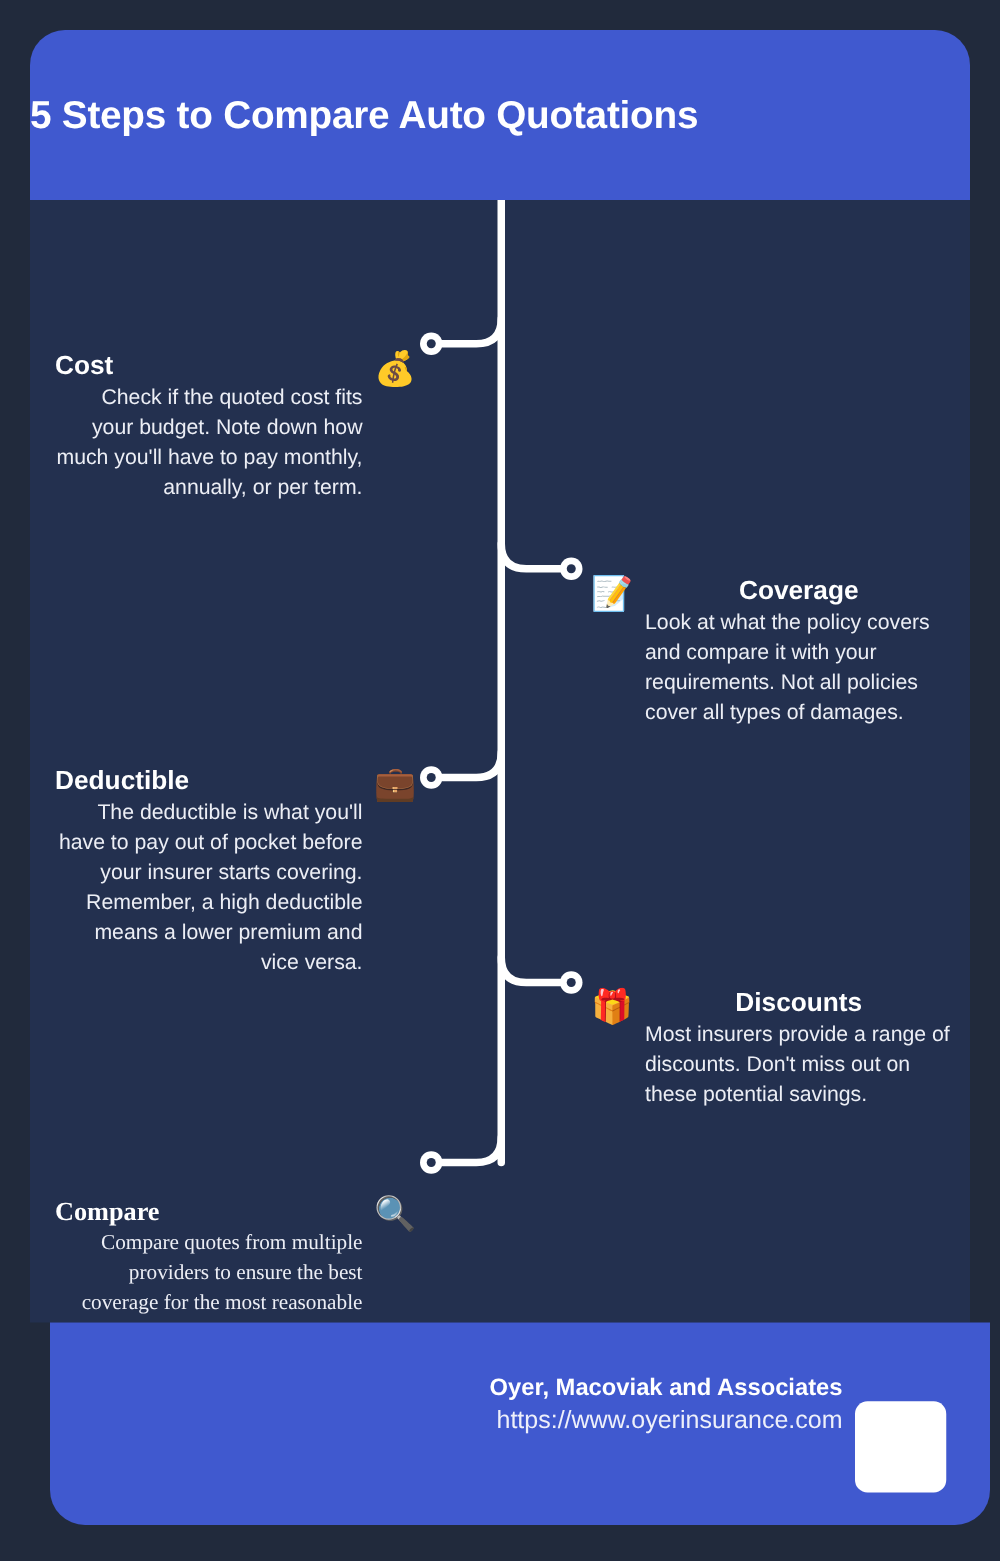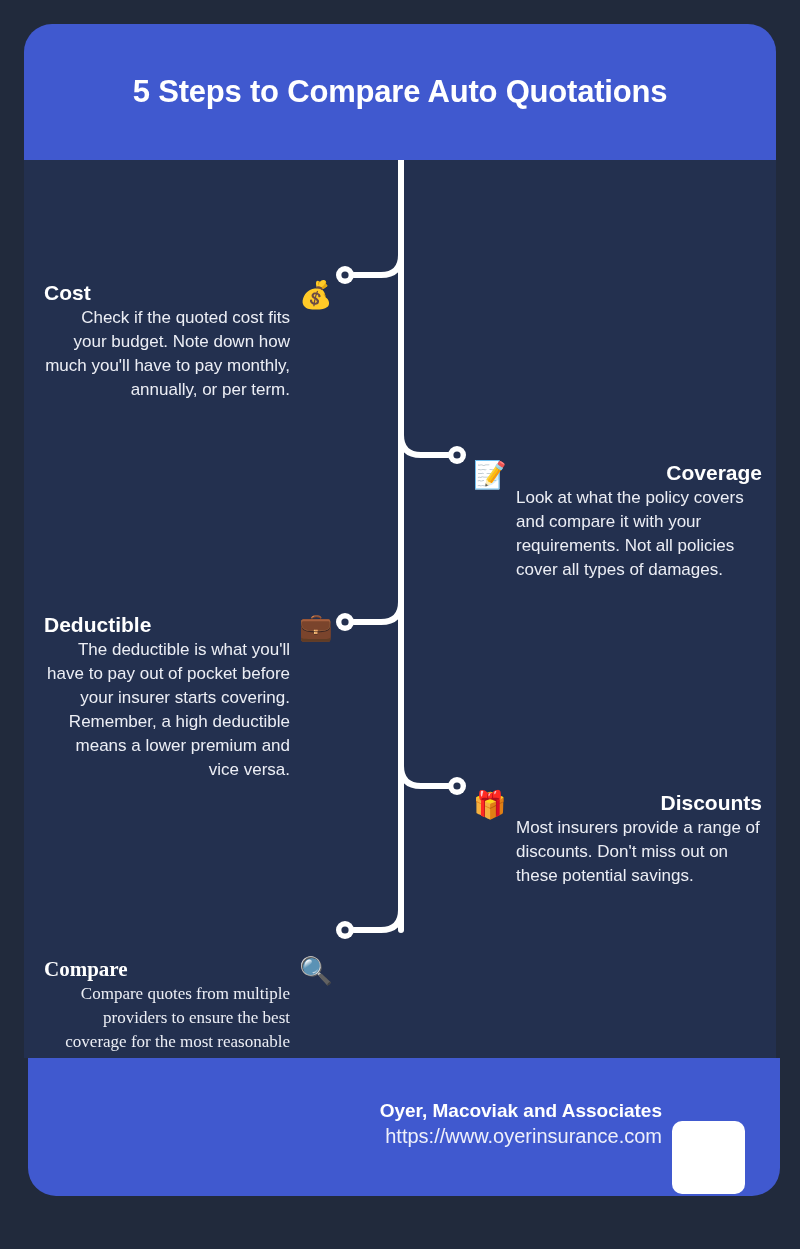--- a/index.html
+++ b/index.html
@@ -31,21 +31,21 @@
     height: 136px;
     background: #4059cf;
     border-radius: 28px 28px 0 0;
     box-sizing: border-box;
   }
   .header-title {
     position: absolute;
     left: 0;
     right: 0;
     top: 50px;
-    text-align: center;
+    text-align: left;
     color: #ffffff;
     font-size: 31px;
     font-weight: bold;
     letter-spacing: -0.2px;
     font-family: "Liberation Sans", sans-serif;
   }
 
   
   .board {
     position: absolute;
@@ -77,21 +77,21 @@
   }
   .step.right {
     flex-direction: row;
     justify-content: flex-start;
   }
   .step-texts {
     display: flex;
     flex-direction: column;
   }
   .step.left .step-texts { }
-  .step.right .step-texts { align-items: flex-end; }
+  .step.right .step-texts { align-items: center; }
 
   .step-title {
     color: #ffffff;
     font-size: 21px;
     font-weight: bold;
     line-height: 26px;
     white-space: nowrap;
   }
   .step-desc {
     color: #eceef5;
@@ -114,24 +114,24 @@
   
   #step-cost      { left: 20px;  top: 120px; width: 290px; }
   #step-coverage  { left: 448px; top: 300px; width: 290px; }
   #step-deductible{ left: 20px;  top: 452px; width: 290px; }
   #step-discounts { left: 448px; top: 630px; width: 290px; }
   #step-compare   { left: 20px;  top: 796px; width: 290px; font-family: Liberation Serif, serif; }
 
   
   .footer {
     position: absolute;
-    left: 4px;
+    left: 16px;
     top: 1034px;
     width: 752px;
-    height: 138px;
+    height: 162px;
     background: #4059cf;
     border-radius: 0 0 28px 28px;
   }
   .footer-text {
     position: absolute;
     right: 118px;
     top: 40px;
     text-align: right;
   }
   .footer-company {

